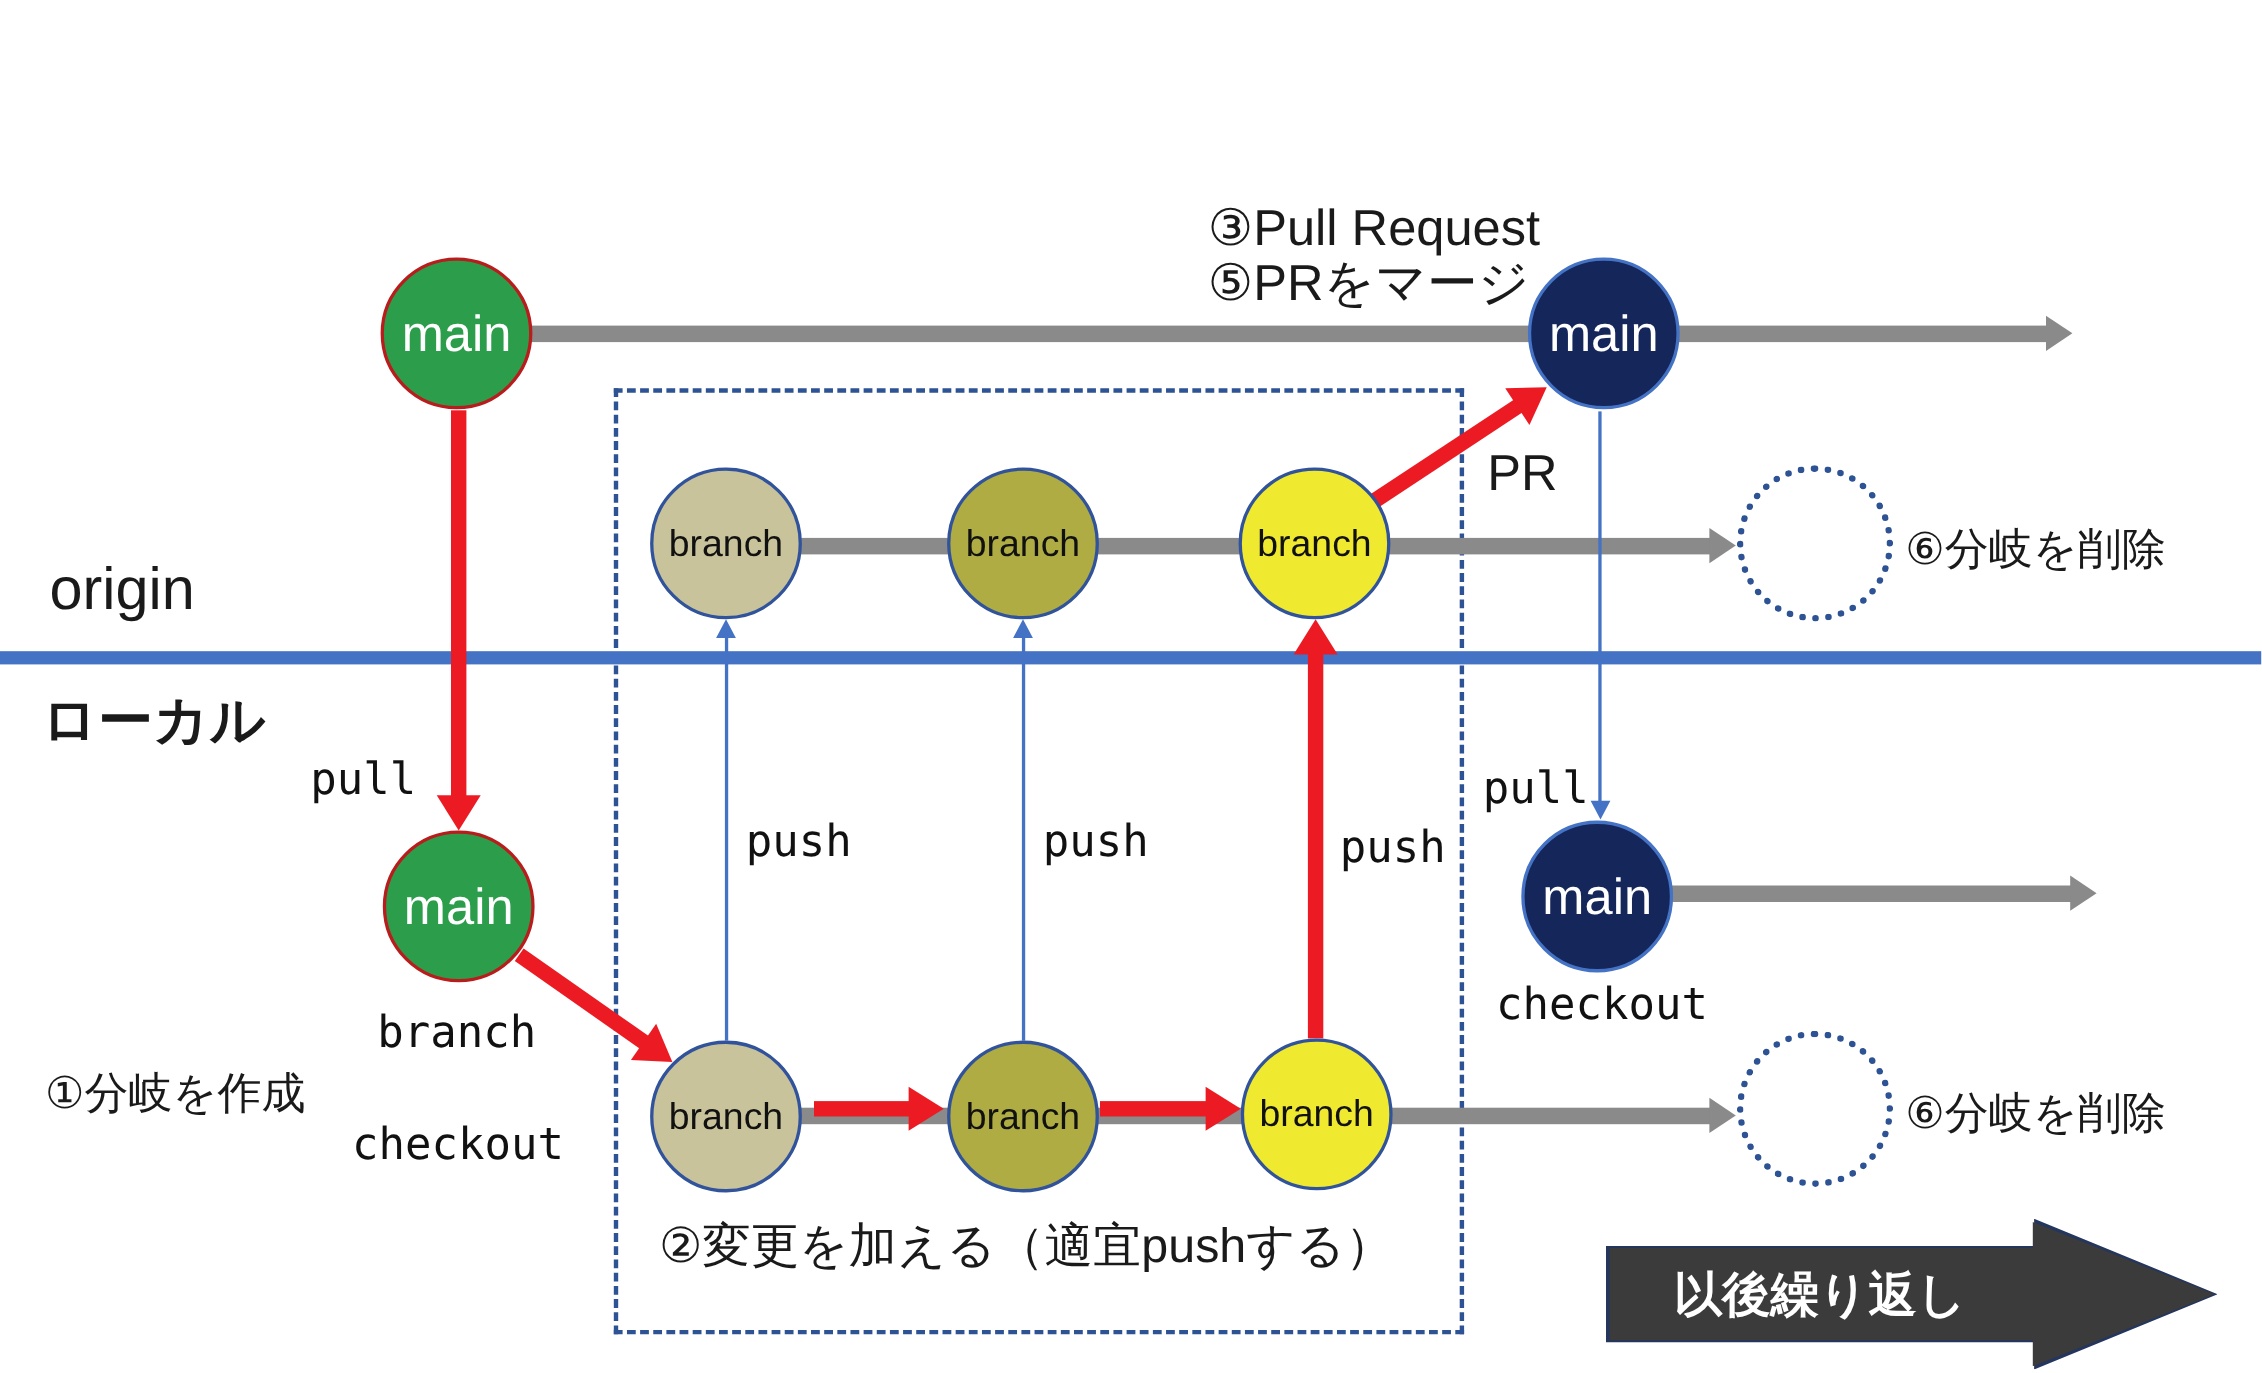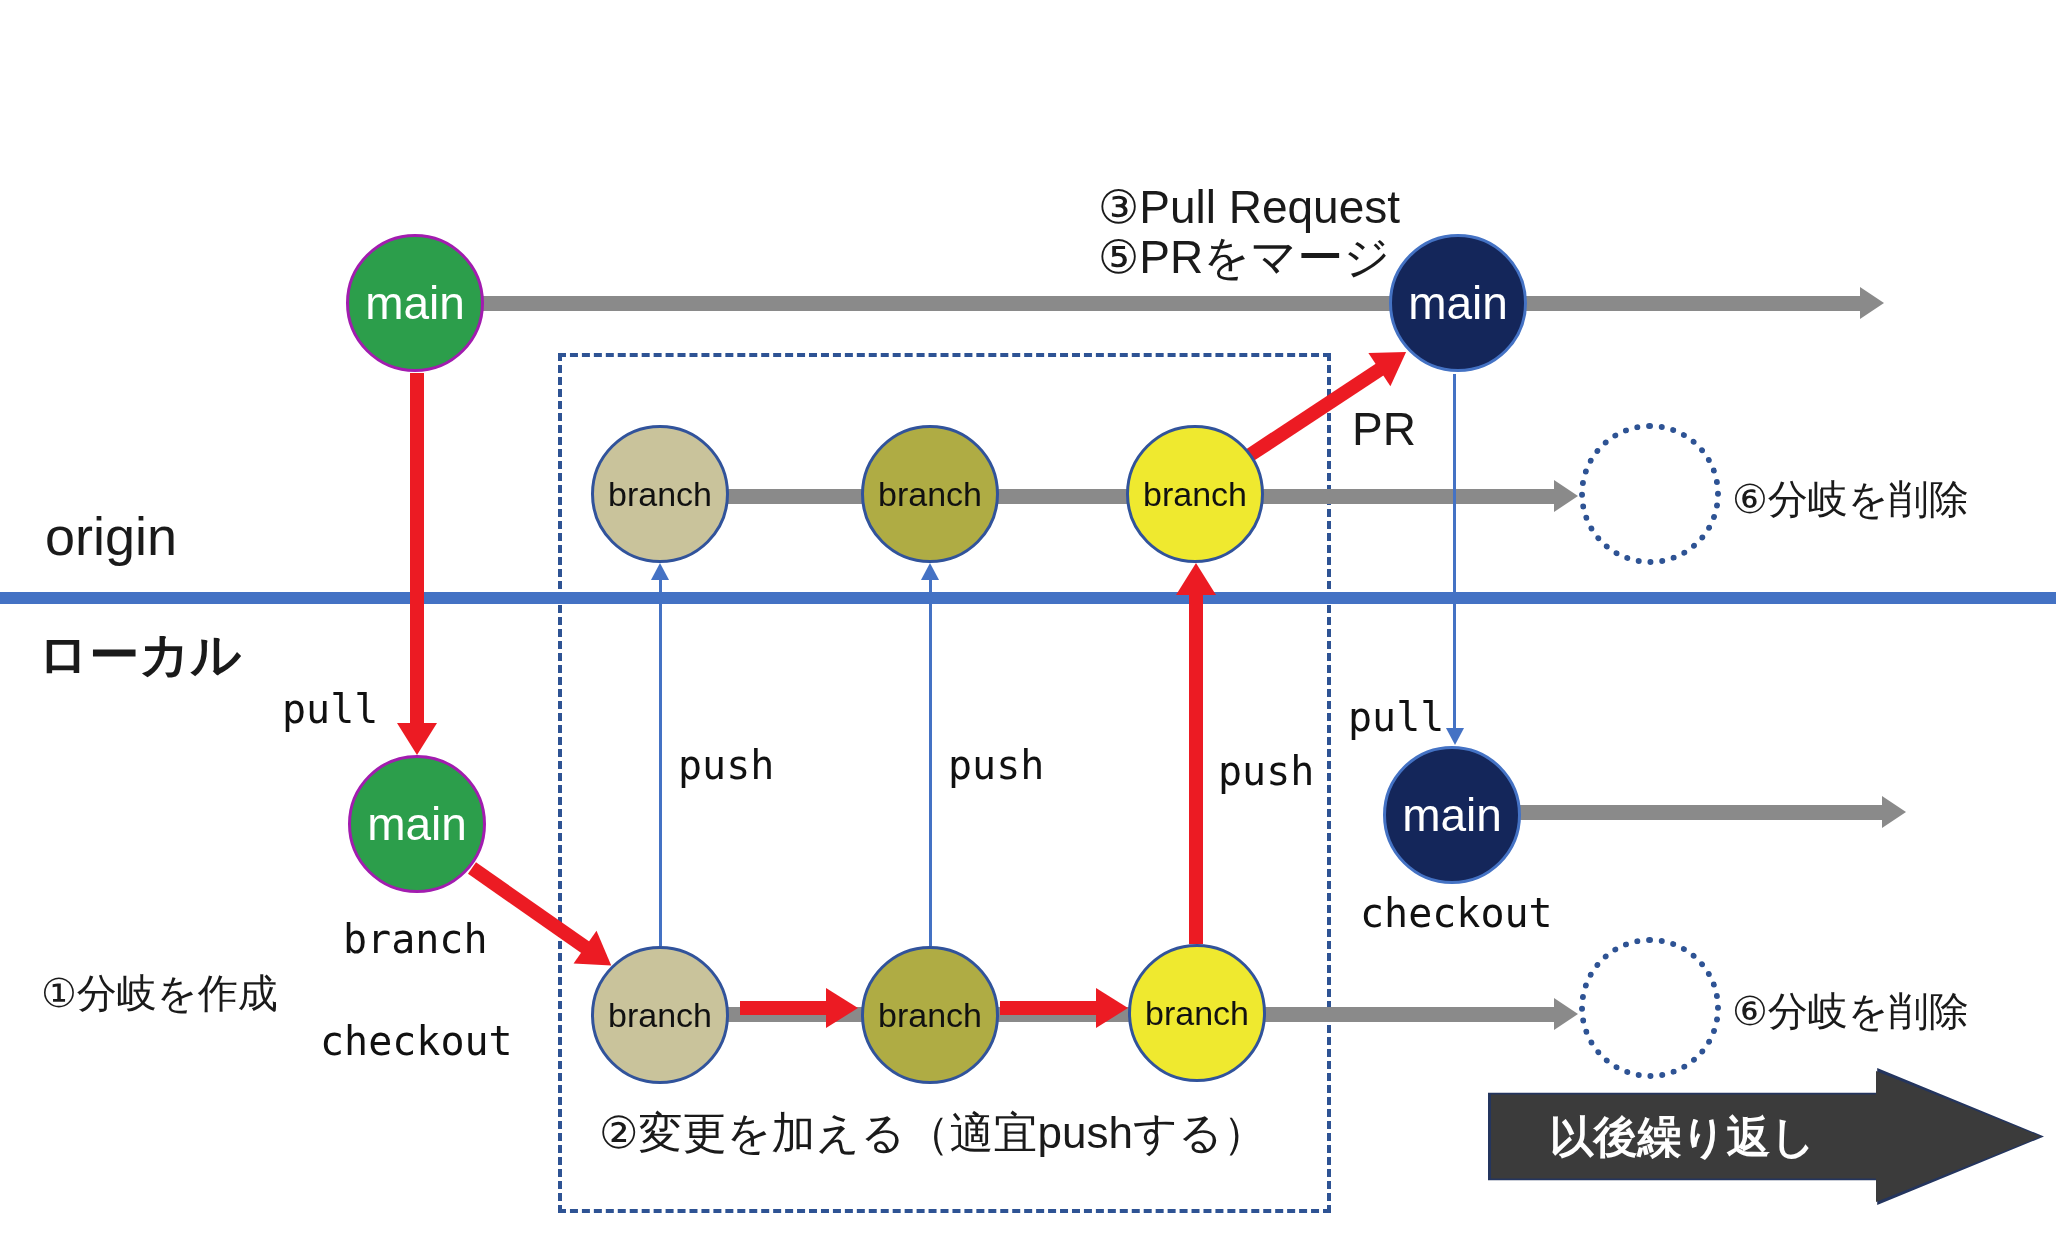--- a/index.html
+++ b/index.html
@@ -20,21 +20,21 @@
 
   
   .divider{left:0;top:592px;width:2056px;height:12px;background:#4472C4;z-index:3;}
 
   
   .workbox{left:558px;top:353px;width:773px;height:860px;border:4px dashed #2E5394;z-index:1;box-sizing:border-box;}
 
   
   .node{border-radius:50%;width:138px;height:138px;display:flex;align-items:center;justify-content:center;
         transform:translate(-50%,-50%);z-index:5;box-sizing:border-box;}
-  .node-main{border:3px solid #a21caf;color:#fff;font-size:46px;}
+  .node-main{border:3px solid #b91c1c;color:#fff;font-size:46px;}
   .node-branch{border:3px solid #31539B;color:#111;font-size:34px;}
   .fill-green{background:#2C9E4B;}
   .fill-navy{background:#14265A;border-color:#4472C4;}
   .fill-tan{background:#C9C39B;}
   .fill-olive{background:#AFAC44;}
   .fill-yellow{background:#EFE92F;}
   .node-dotted{width:142px;height:142px;border:6px dotted #2E5394;background:transparent;z-index:4;}
 
   
   .arrow{position:absolute;height:0;transform-origin:0 0;z-index:2;}
@@ -42,21 +42,21 @@
   .arrow .head{right:0;width:0;height:0;}
   .gray  .shaft{height:15px;top:-7.5px;left:0;width:calc(100% - 22px);background:#8A8A8A;}
   .gray  .head{top:-16px;border-left:24px solid #8A8A8A;border-top:16px solid transparent;border-bottom:16px solid transparent;}
   .red{z-index:4;}
   .red   .shaft{height:14px;top:-7px;left:0;width:calc(100% - 30px);background:#EC1B23;}
   .red   .head{top:-20px;border-left:32px solid #EC1B23;border-top:20px solid transparent;border-bottom:20px solid transparent;}
   .blue  .shaft{height:3px;top:-1.5px;left:0;width:calc(100% - 16px);background:#4472C4;}
   .blue  .head{top:-9px;border-left:17px solid #4472C4;border-top:9px solid transparent;border-bottom:9px solid transparent;}
 
   
-  .banner{left:1460px;top:1068px;width:556px;height:137px;z-index:6;margin-left:28px;}
+  .banner{left:1460px;top:1108px;width:556px;height:137px;z-index:6;}
   .banner .outer,.banner .inner{position:absolute;
     clip-path:polygon(0 18%,70% 18%,70% 0,100% 50%,70% 100%,70% 82%,0 82%);}
   .banner .outer{left:0;top:0;width:100%;height:100%;background:#24355E;}
   .banner .inner{left:3px;top:3px;width:calc(100% - 6px);height:calc(100% - 6px);background:#3B3B3B;}
   .banner .label{position:absolute;left:0;top:50%;transform:translateY(-50%);width:70%;
     text-align:center;color:#fff;font-size:44px;font-weight:bold;}
 </style>
 </head>
 <body>
 

